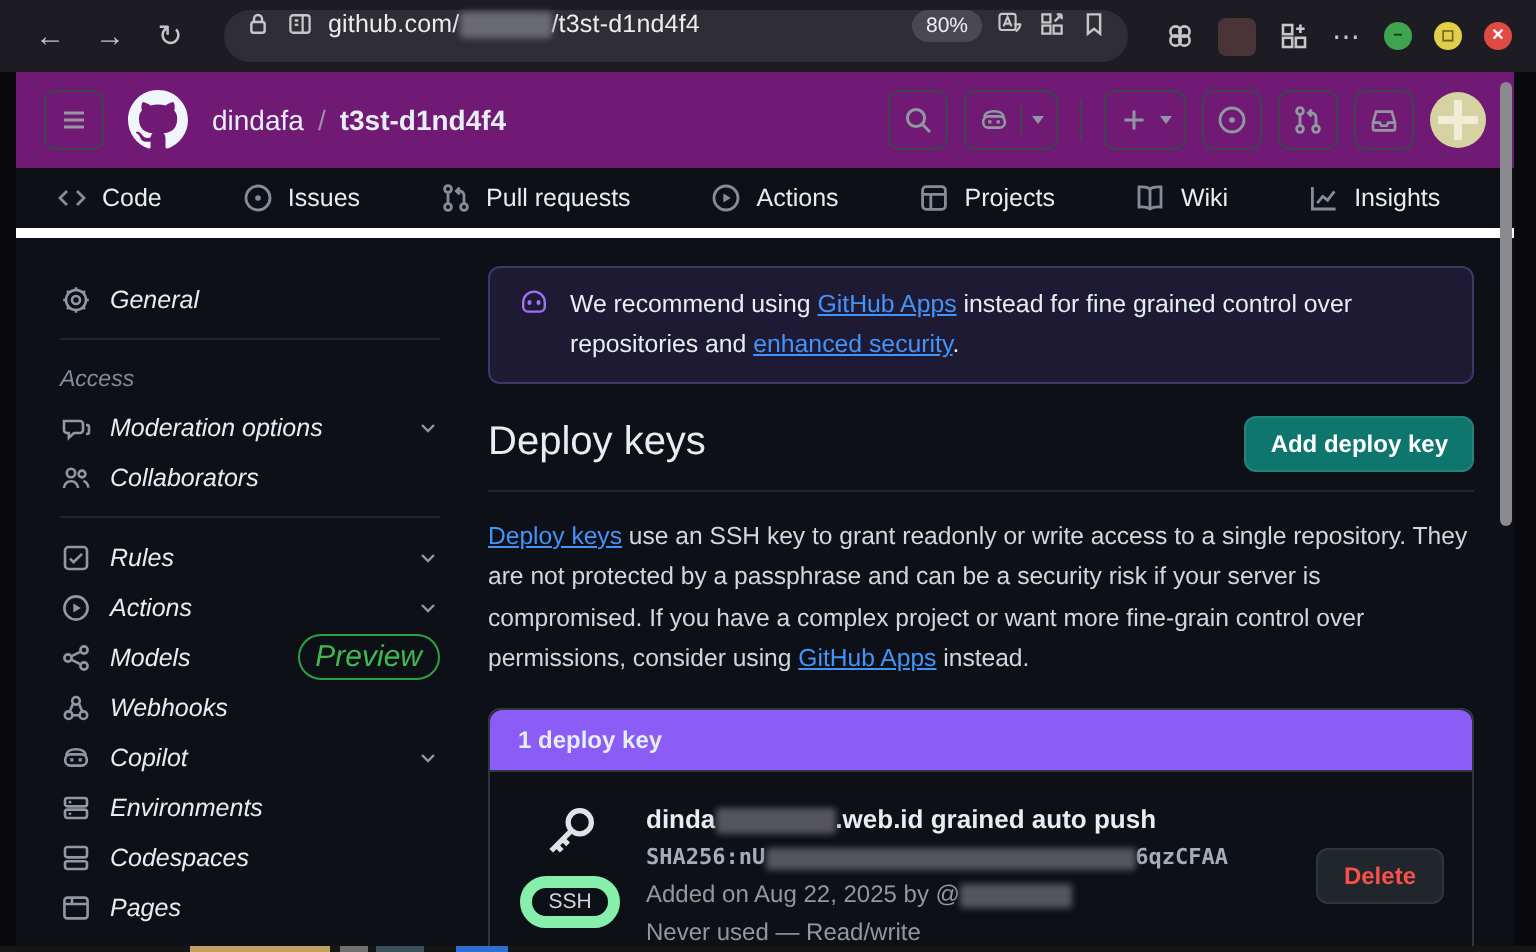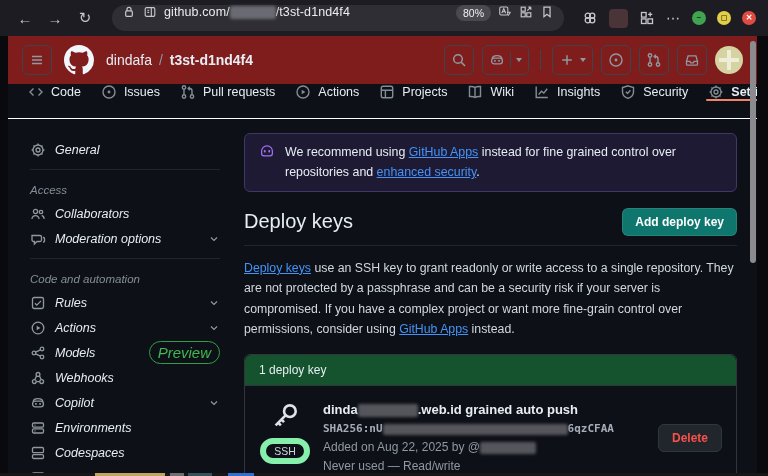--- a/index.html
+++ b/index.html
@@ -31,43 +31,43 @@
   .dots { color: #c6c6cb; font-size: 14px; letter-spacing: 1px; }
   .win-btn { width: 14px; height: 14px; border-radius: 50%; display: flex; align-items: center;
     justify-content: center; font-size: 8px; font-weight: bold; line-height: 1; }
   .win-min { background: #3fa34f; color: #0e3a18; }
   .win-max { background: #e2ce49; color: #6b611d; }
   .win-close { background: #df4b43; color: #fff; }
 
   
   .gh-window { position: absolute; left: 8px; top: 36px; width: 749px; height: 437px;
     background: #0d1117; overflow: hidden; }
-  .gh-header { height: 48px; background: #7f1d1d; display: flex; align-items: center;
+  .gh-header { height: 48px; background: #701a75; display: flex; align-items: center;
     padding: 0 14px; gap: 12px; }
   .icon-btn { height: 30px; min-width: 30px; border: 1px solid #3d444d; border-radius: 6px;
     display: flex; align-items: center; justify-content: center; color: #9198a1;
     background: transparent; gap: 5px; padding: 0 6px; cursor: pointer; }
   .breadcrumb { font-size: 14px; display: flex; gap: 7px; align-items: center; }
   .crumb-owner { color: #e6edf3; }
   .crumb-sep { color: #9198a1; }
   .crumb-repo { font-weight: 700; color: #e6edf3; }
   .header-right { margin-left: auto; display: flex; align-items: center; gap: 8px; }
   .split-sep { width: 1px; height: 16px; background: #3d444d; }
   .caret { width: 0; height: 0; border-left: 3.5px solid transparent;
     border-right: 3.5px solid transparent; border-top: 4px solid #9198a1; }
   .header-divider { width: 1px; height: 20px; background: #3d444d; margin: 0 3px; }
   .gh-avatar { width: 28px; height: 28px; border-radius: 50%; background: #d6d3a2;
     position: relative; overflow: hidden; flex: none; }
   .gh-avatar::before { content: ""; position: absolute; left: 12px; top: 4px; width: 4px;
     height: 20px; background: #efedd6; }
   .gh-avatar::after { content: ""; position: absolute; top: 12px; left: 4px; height: 4px;
     width: 20px; background: #efedd6; }
 
-  .gh-nav { height: 35px; display: flex; align-items: flex-start; padding: 0 10px;
-    border-bottom: 1px solid #ffffff; }
+  .gh-nav { height: 35px; display: flex; align-items: center; padding: 0 10px;
+    border-bottom: 5px solid #ffffff; gap: 20px; }
   .tab { position: relative; display: flex; align-items: center; gap: 7px; padding: 0 10px;
     font-size: 12.5px; color: #e6edf3; cursor: pointer; white-space: nowrap; }
   .tab .icon { color: #848d97; }
   .tab.active { font-weight: 700; }
   .tab.active::after { content: ""; position: absolute; left: 8px; right: 8px; bottom: -1px;
     height: 2px; border-radius: 2px; background: #f78166; }
 
   .gh-body { display: flex; height: 354px; }
   .sidebar { width: 226px; flex: none; padding: 18px 6px 0 14px; font-style: italic; }
   .side-item { height: 25px; display: flex; align-items: center; gap: 9px; padding: 0 8px;
@@ -85,22 +85,22 @@
     color: #e6edf3; }
   .banner .icon { color: #a371f7; margin-top: 2px; }
   a.link { color: #4493f8; text-decoration: underline; cursor: pointer; }
   .page-head { display: flex; align-items: center; justify-content: space-between;
     margin-top: 16px; padding-bottom: 9px; border-bottom: 1px solid #21262d; }
   .page-title { font-size: 20px; font-weight: 400; color: #e6edf3; }
   .btn-green { background: #0f766e; color: #ffffff; font-size: 12px; font-weight: 600;
     border: 1px solid rgba(240,246,252,.1); border-radius: 6px; padding: 6px 12px; cursor: pointer; }
   .desc { margin-top: 12px; font-size: 12.3px; line-height: 1.65; color: #d1d7e0; }
   .keys-box { margin-top: 15px; border: 1px solid #30363d; border-radius: 6px; }
-  .keys-header { background: #14532d; border-bottom: 1px solid #30363d;
-    border-radius: 6px 6px 0 0; padding: 8px 14px; font-size: 12px; font-weight: 400; }
+  .keys-header { background: #8b5cf6; border-bottom: 1px solid #30363d;
+    border-radius: 6px 6px 0 0; padding: 8px 14px; font-size: 12px; font-weight: 700; }
   .key-row { display: flex; gap: 12px; padding: 13px 14px 15px; }
   .key-left { width: 52px; flex: none; display: flex; flex-direction: column;
     align-items: center; gap: 7px; padding-top: 2px; }
   .key-left .icon { width: 30px; height: 30px; color: #dde3ea; }
   .ssh-pill { border: 6px solid #86efac; border-radius: 999px; font-size: 10.5px;
     padding: 1px 8px; color: #d1d7e0; }
   .key-info { flex: 1; font-size: 12px; color: #9198a1; line-height: 1.62; min-width: 0; }
   .key-title { font-size: 13px; font-weight: 700; color: #e6edf3; }
   .fp { font-family: "DejaVu Sans Mono", monospace; font-size: 11px; font-weight: 600;
     color: #a5adb8; white-space: nowrap; }
@@ -364,45 +364,44 @@
             </svg>
         </span>
           <span>General</span>
       </div>
       <div class="side-divider"></div>
 
       <div class="side-label">Access</div>
       <div class="side-item">
         <span class="icon">
           <svg viewBox="0 0 16 16" fill="none" stroke="currentColor" stroke-width="1.3">
+              <path d="M2 4.5h8a1.5 1.5 0 0 1 1.5 1.5v3A1.5 1.5 0 0 1 10 10.5H7l-2.6 2.4V10.5H3.5A1.5 1.5 0 0 1 2 9Z"></path>
+              <path d="M13 6.5h.5a1 1 0 0 1 1 1V10a1 1 0 0 1-1 1h-.5"></path>
+            </svg>
+        </span>
+          <span>Moderation options</span>
+        <span class="icon side-chevron">
+          <svg viewBox="0 0 16 16" fill="none" stroke="currentColor" stroke-width="1.6">
+              <path d="M4 6l4 4 4-4"></path>
+            </svg>
+        </span>
+      </div>
+      <div class="side-item">
+        <span class="icon">
+          <svg viewBox="0 0 16 16" fill="none" stroke="currentColor" stroke-width="1.3">
               <circle cx="5.5" cy="5.5" r="2.1"></circle>
               <path d="M1.9 13c.4-2.2 1.9-3.4 3.6-3.4 1.8 0 3.2 1.2 3.6 3.4"></path>
               <circle cx="11" cy="6" r="1.7"></circle>
               <path d="M11.7 9.5c1.4.3 2.2 1.4 2.5 3.3"></path>
             </svg>
         </span>
           <span>Collaborators</span>
       </div>
-      <div class="side-item">
-        <span class="icon">
-          <svg viewBox="0 0 16 16" fill="none" stroke="currentColor" stroke-width="1.3">
-              <path d="M2 4.5h8a1.5 1.5 0 0 1 1.5 1.5v3A1.5 1.5 0 0 1 10 10.5H7l-2.6 2.4V10.5H3.5A1.5 1.5 0 0 1 2 9Z"></path>
-              <path d="M13 6.5h.5a1 1 0 0 1 1 1V10a1 1 0 0 1-1 1h-.5"></path>
-            </svg>
-        </span>
-          <span>Moderation options</span>
-        <span class="icon side-chevron">
-          <svg viewBox="0 0 16 16" fill="none" stroke="currentColor" stroke-width="1.6">
-              <path d="M4 6l4 4 4-4"></path>
-            </svg>
-        </span>
-      </div>
       <div class="side-divider"></div>
 
-      <div class="side-label">Code and automation</div>
       <div class="side-item">
         <span class="icon">
           <svg viewBox="0 0 16 16" fill="none" stroke="currentColor" stroke-width="1.3">
               <rect x="2.5" y="2.5" width="11" height="11" rx="1.8"></rect>
               <path d="M5 8.3l1.8 1.8L11 5.9"></path>
             </svg>
         </span>
           <span>Rules</span>
         <span class="icon side-chevron">
           <svg viewBox="0 0 16 16" fill="none" stroke="currentColor" stroke-width="1.6">

